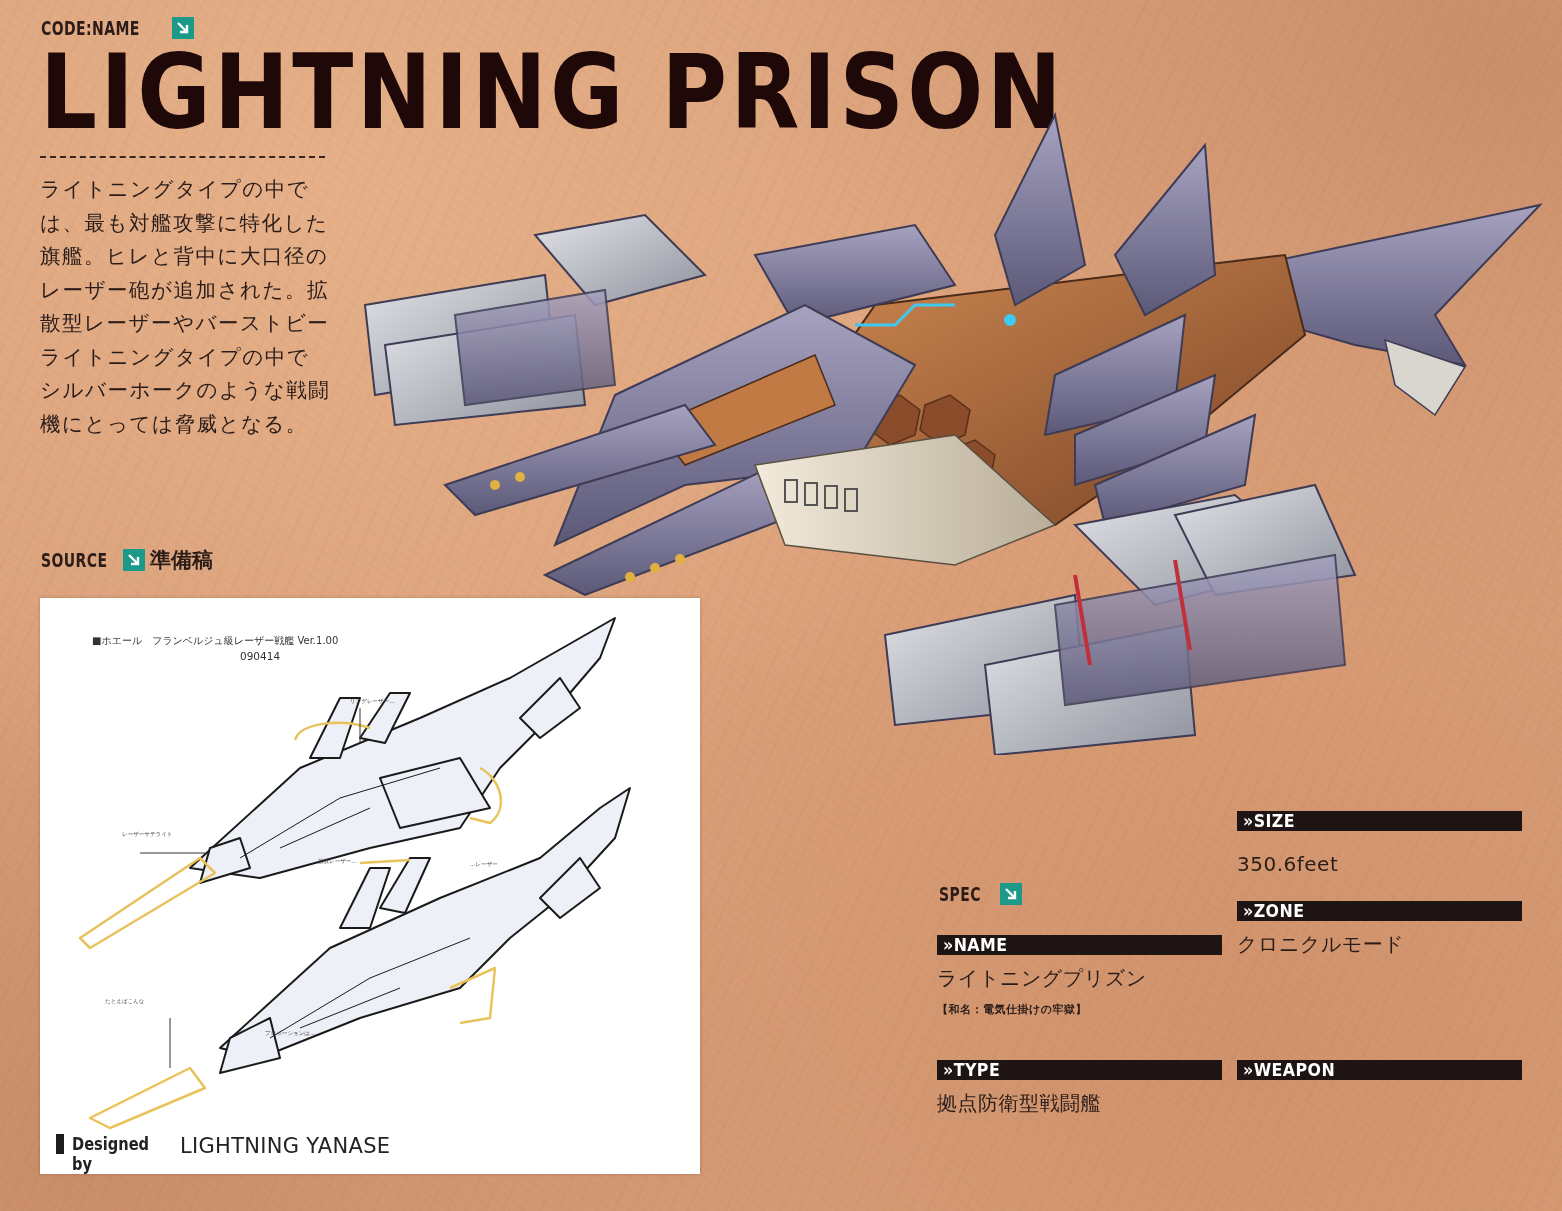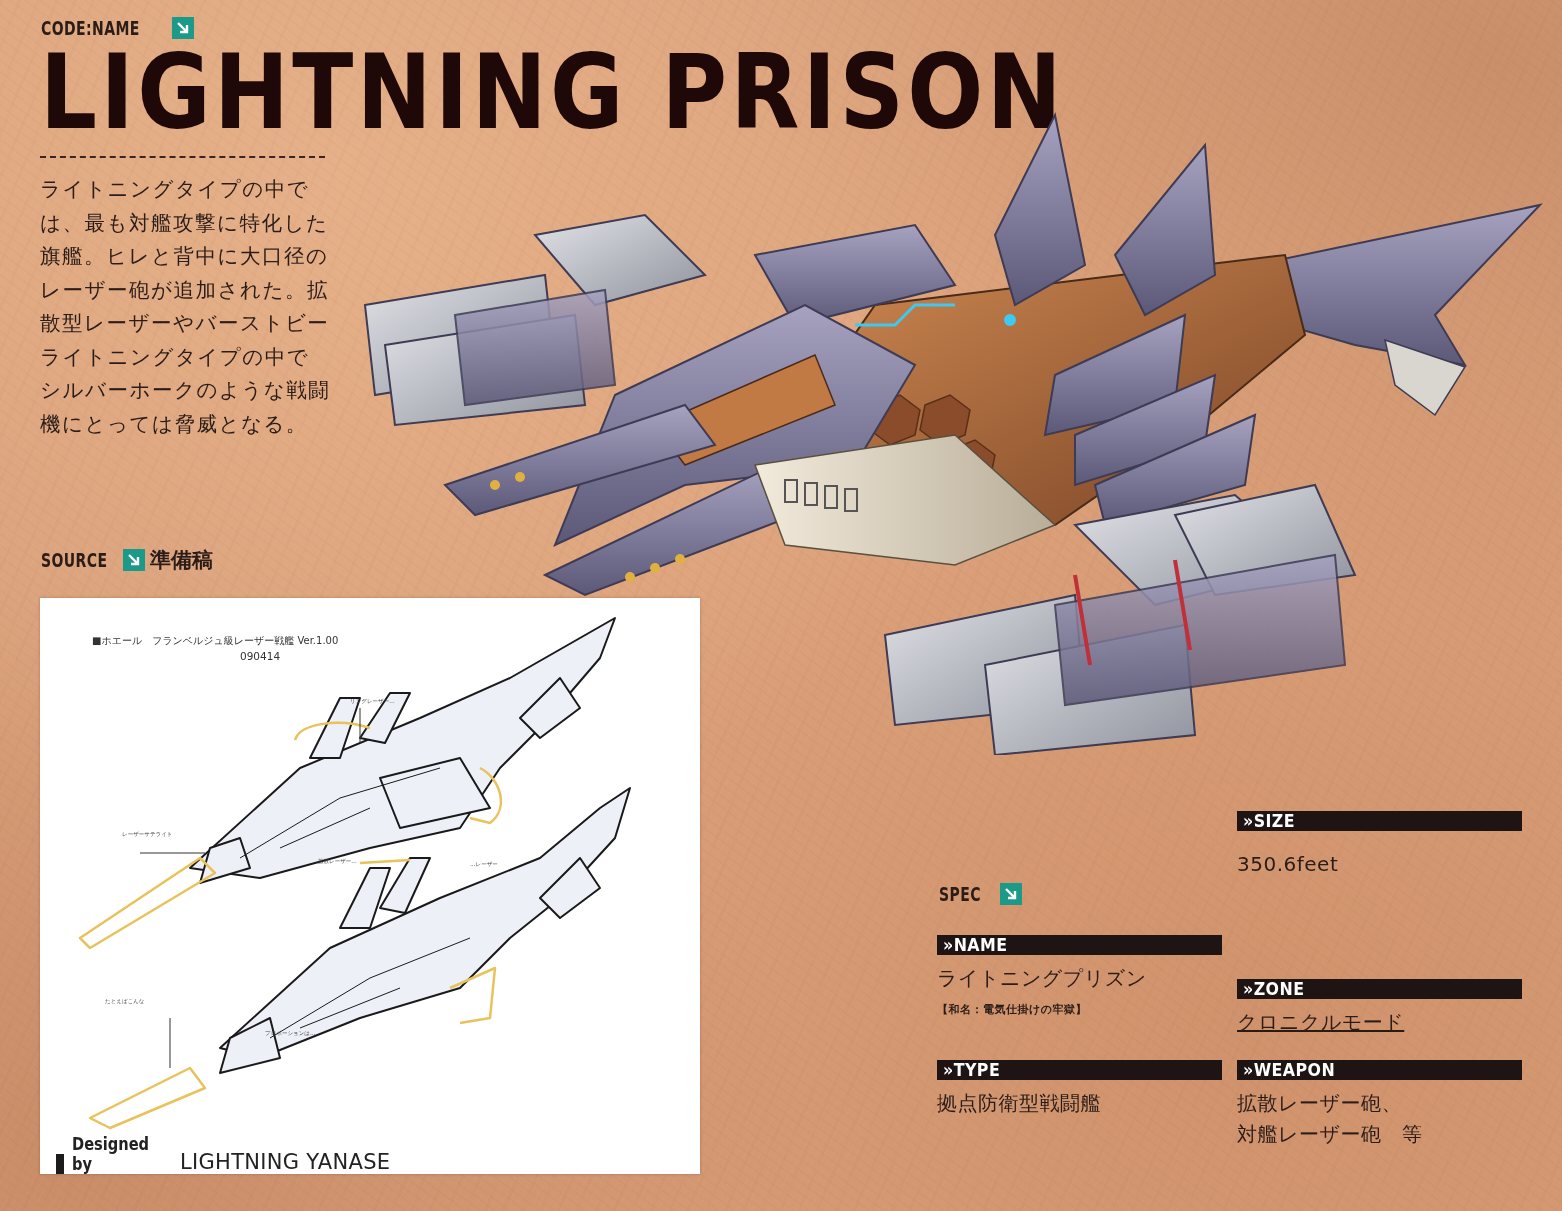--- a/index.html
+++ b/index.html
@@ -73,21 +73,21 @@
     position: absolute; left: 52px; top: 36px; font-size: 10px; color: #333;
     white-space: nowrap;
   }
   .sketch-date {
     position: absolute; left: 200px; top: 52px; font-size: 10.5px; color: #333;
   }
   .sketch-svg { position: absolute; left: 0; top: 0; }
   .note { position: absolute; font-size: 5.5px; line-height: 7px; color: #444; white-space: nowrap; }
   .designed {
     position: absolute; left: 16px; top: 536px;
-    display: flex; align-items: flex-end; gap: 8px;
+    display: flex; align-items: flex-start; gap: 8px;
   }
   .designed .bar { width: 8px; height: 20px; background: #1c1c1c; }
   .designed .by {
     font-weight: bold; font-size: 17px; color: #222;
     transform: scaleX(0.86); transform-origin: left center; display: inline-block; width: 100px;
   }
   .designed .name { font-size: 21px; color: #222; letter-spacing: 0.3px; }
 
   
   .ship-svg { position: absolute; left: 355px; top: 105px; }
@@ -294,29 +294,25 @@
 </div>
 
 <div class="spec-block" style="left:937px; top:935px; width:285px;">
   <div class="spec-bar"><span>»NAME</span></div>
   <div class="spec-value">
     <div>ライトニングプリズン</div>
     <div class="sub">【和名：電気仕掛けの牢獄】</div>
   </div>
 </div>
 
-<div class="spec-block" style="left:1237px; top:979px; width:285px;text-decoration:underline;">
+<div class="spec-block" style="left:1237px; top:901px; width:285px;">
   <div class="spec-bar"><span>»ZONE</span></div>
   <div class="spec-value">クロニクルモード</div>
 </div>
 
 <div class="spec-block" style="left:937px; top:1060px; width:285px;">
   <div class="spec-bar"><span>»TYPE</span></div>
   <div class="spec-value">拠点防衛型戦闘艦</div>
 </div>
 
 <div class="spec-block" style="left:1237px; top:1060px; width:285px;">
   <div class="spec-bar"><span>»WEAPON</span></div>
-  <div class="spec-value">
-    <div>拡散レーザー砲、</div>
-    <div>対艦レーザー砲　等</div>
-  </div>
 </div>
 
 </body></html>

